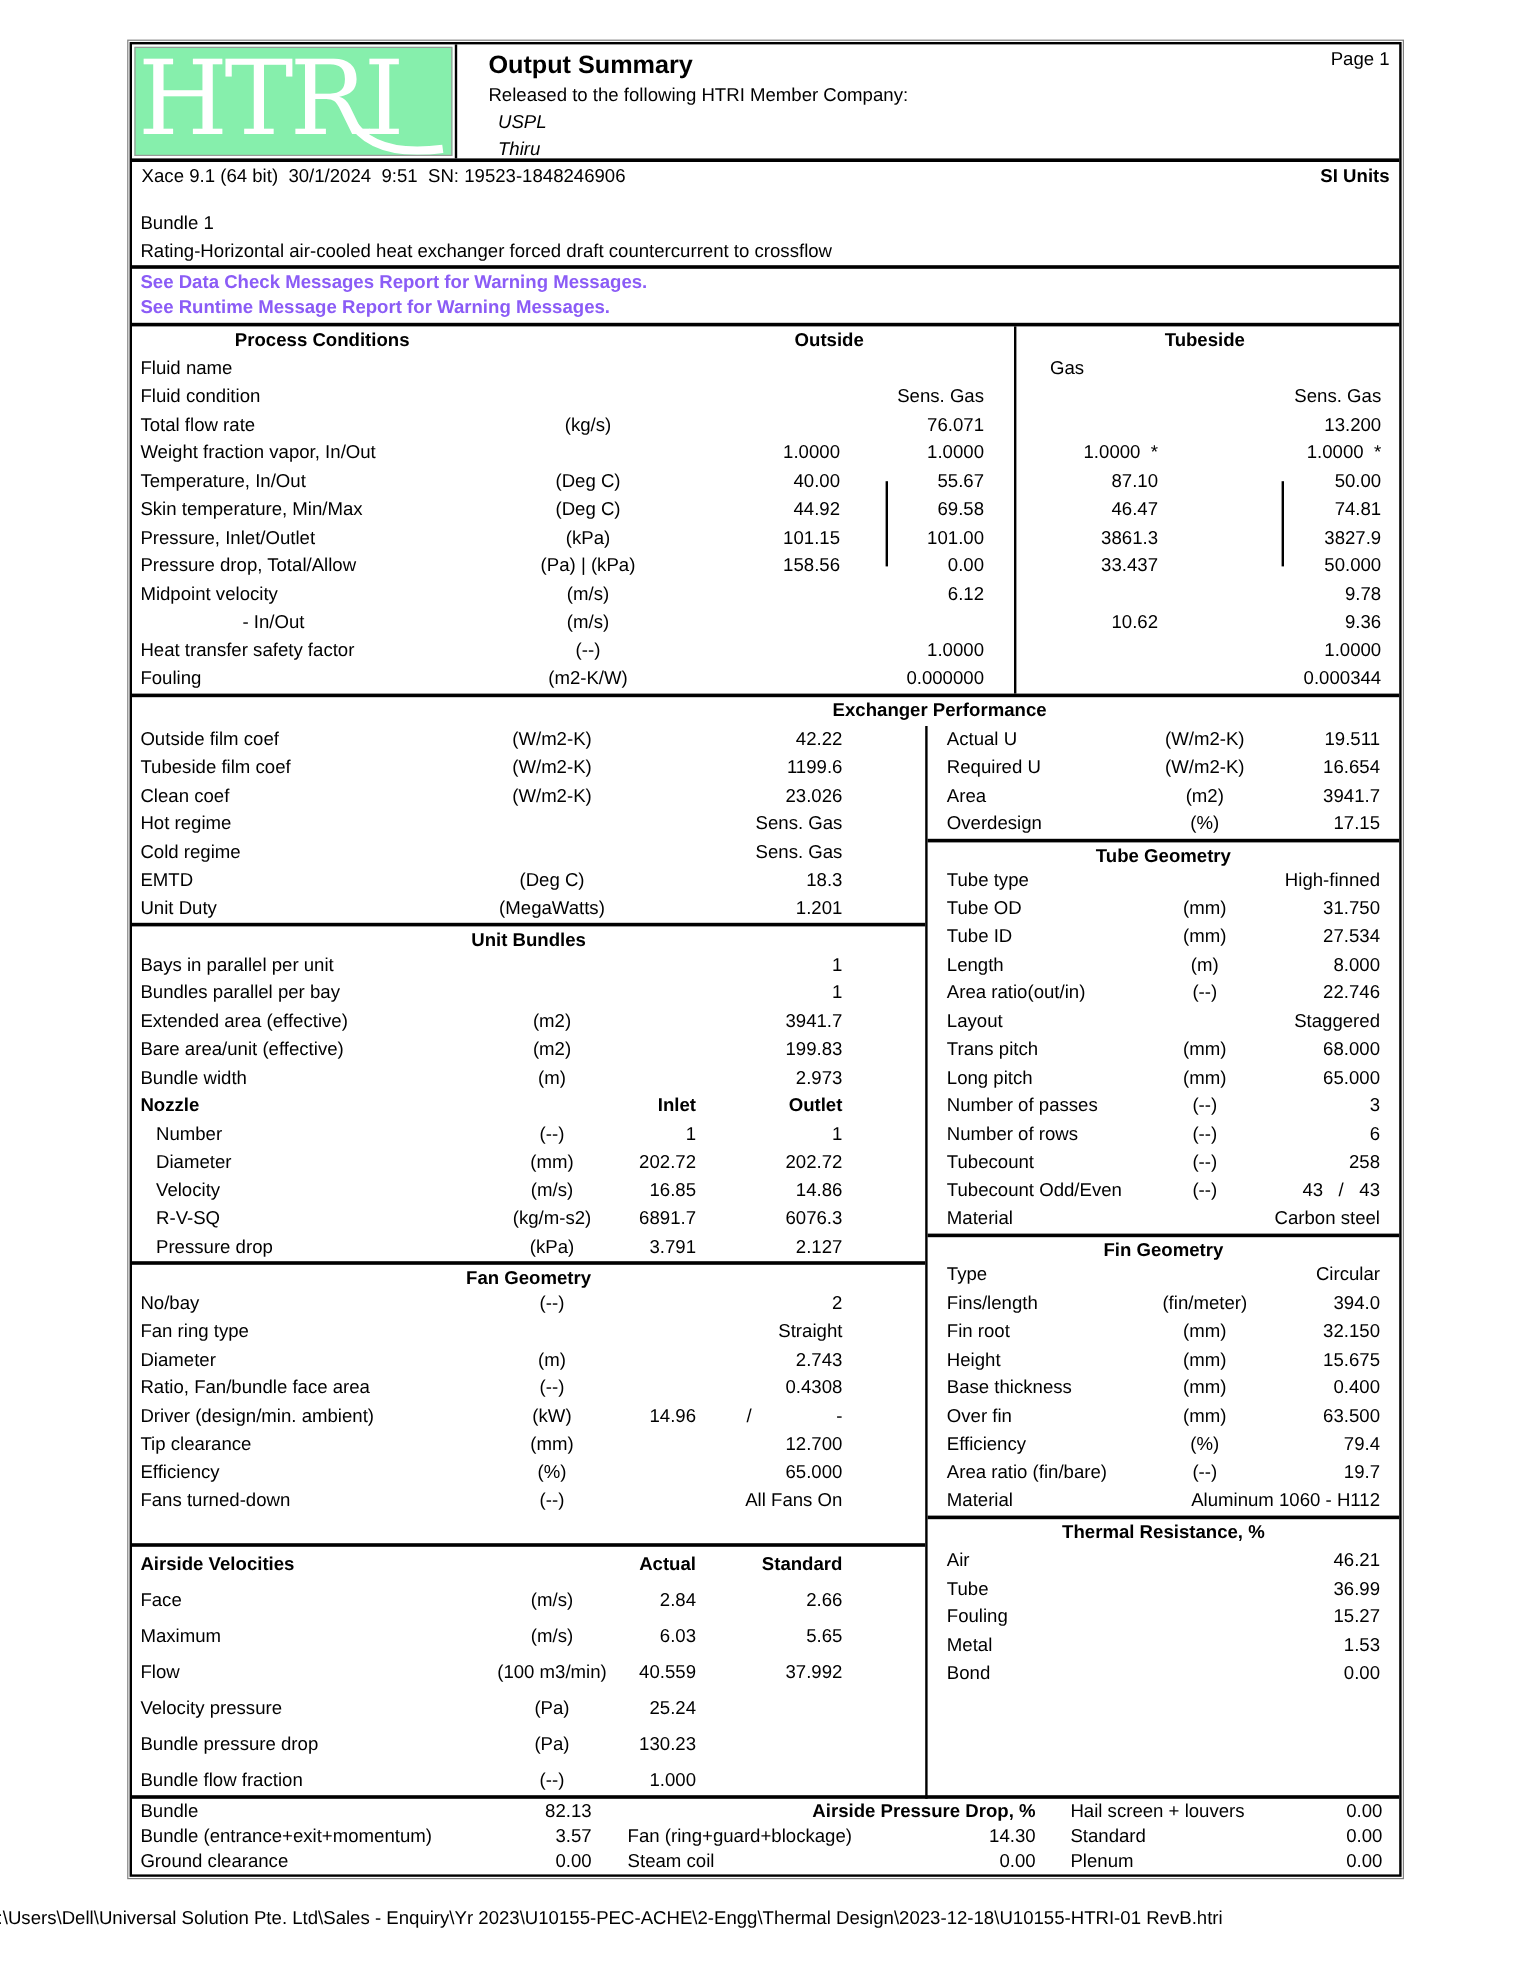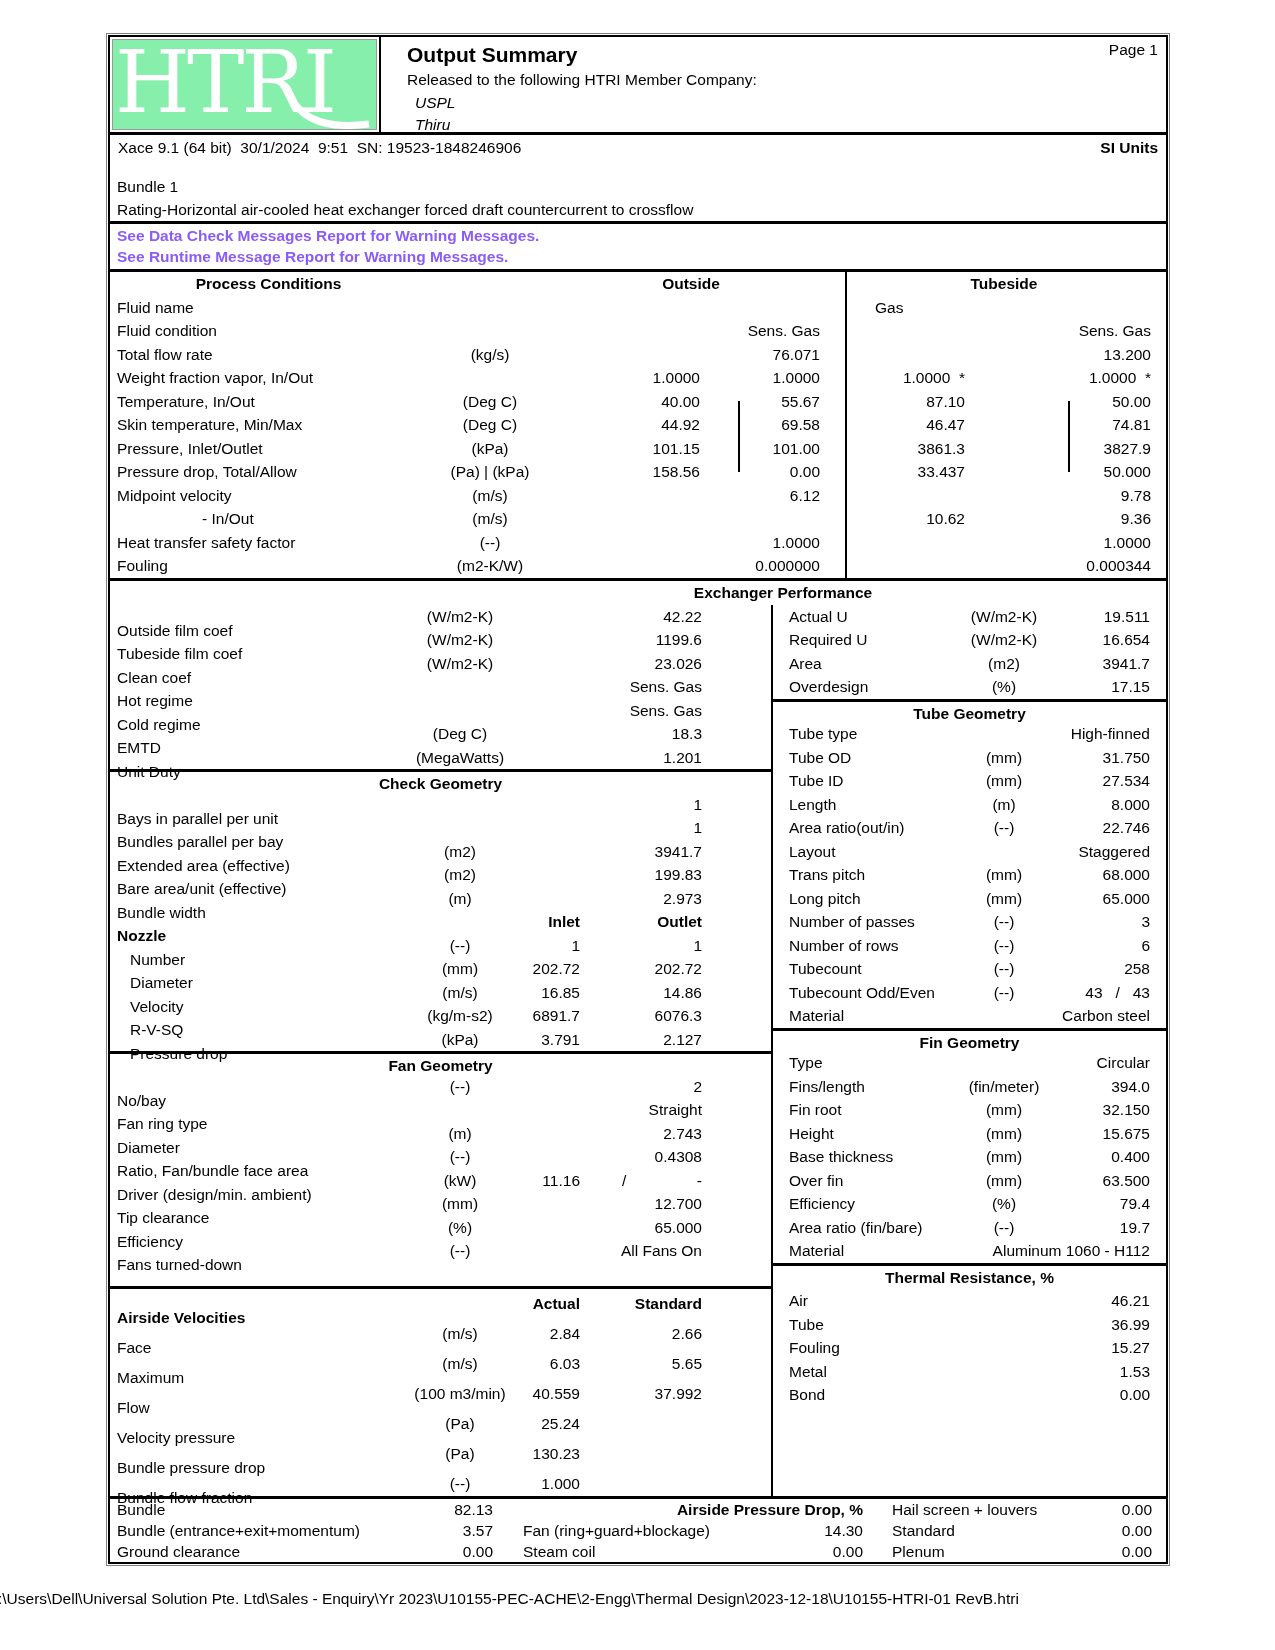--- a/index.html
+++ b/index.html
@@ -47,21 +47,21 @@
   .vbar.tub { left:958px; }
   
   .twocol { border-top:3px solid #000; height:918px; }
   .ep-title { height:24px; line-height:24px; text-align:center; font-weight:bold; position:relative; left:133px; width:800px; margin:0 auto 0 12px; transform:translateX(128px); width:100%; transform:none; left:0; text-indent:266px; }
   .cols { display:flex; height:894px; }
   .col-l { width:661px; display:flex; flex-direction:column; }
   .col-r { flex:1; border-left:2px solid #000; display:flex; flex-direction:column; }
   .sec-title { text-align:center; font-weight:bold; height:23.5px; line-height:23.5px; }
   
   .lr { display:grid; grid-template-columns:300px 100px 70px 122px 1fr; }
-  .lr .cl { padding-left:7px;margin-top:14px; }
+  .lr .cl { padding-left:7px; }
   .lr .cu { text-align:center; }
   .lr .cv1 { text-align:right; }
   .lr .cv2 { text-align:right; }
   .lr .ind { padding-left:20px; }
   .lr .span34 { grid-column:3/5; text-align:right; }
   .fan-split { display:flex; justify-content:space-between; padding-left:42px; }
   
   .rr { display:grid; grid-template-columns:170px 90px 1fr; padding:0 16px; }
   .rr .cu { text-align:center; }
   .rr .cv { text-align:right; }
@@ -270,21 +270,21 @@
           <span class="cl">EMTD</span>
             <span class="cu">(Deg C)</span>
             <span class="span34">18.3</span>
         </div>
         <div class="lr row">
           <span class="cl">Unit Duty</span>
             <span class="cu">(MegaWatts)</span>
             <span class="span34">1.201</span>
         </div>
 
-        <div class="sec-title bt">Check Geometry</div>
+        <div class="sec-title bt">Unit Bundles</div>
         <div class="lr row">
           <span class="cl">Bays in parallel per unit</span>
             <span class="cu"></span>
             <span class="cv1"></span>
             <span class="cv2">1</span>
         </div>
         <div class="lr row">
           <span class="cl">Bundles parallel per bay</span>
             <span class="cu"></span>
             <span class="cv1"></span>
@@ -366,21 +366,21 @@
         </div>
         <div class="lr row">
           <span class="cl">Ratio, Fan/bundle face area</span>
             <span class="cu">(--)</span>
             <span class="cv1"></span>
             <span class="cv2">0.4308</span>
         </div>
         <div class="lr row">
           <span class="cl">Driver (design/min. ambient)</span>
             <span class="cu">(kW)</span>
-            <span class="cv1">11.16</span>
+            <span class="cv1">14.96</span>
           <span class="cv2 fan-split"><span>/</span><span>-</span></span>
         </div>
         <div class="lr row">
           <span class="cl">Tip clearance</span>
             <span class="cu">(mm)</span>
             <span class="cv1"></span>
             <span class="cv2">12.700</span>
         </div>
         <div class="lr row">
           <span class="cl">Efficiency</span>

